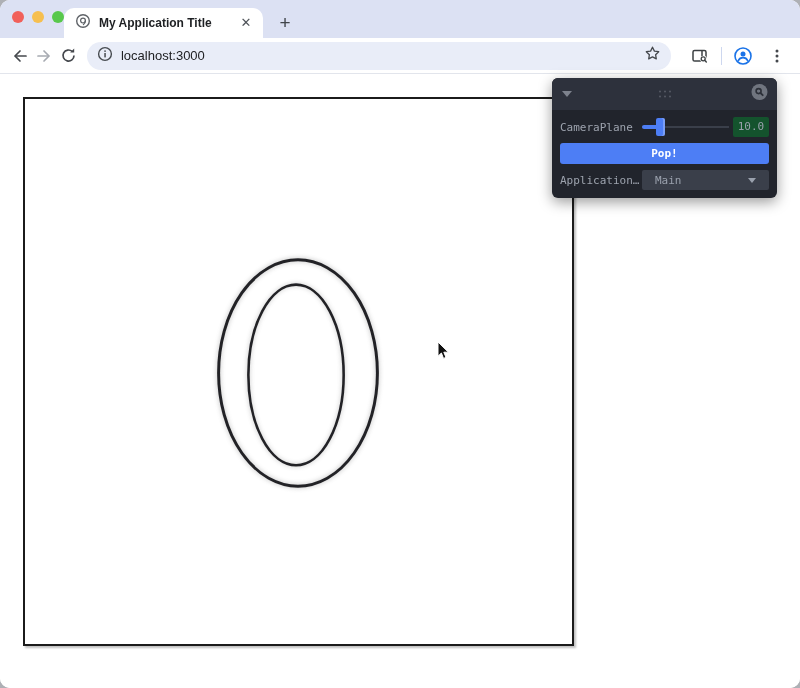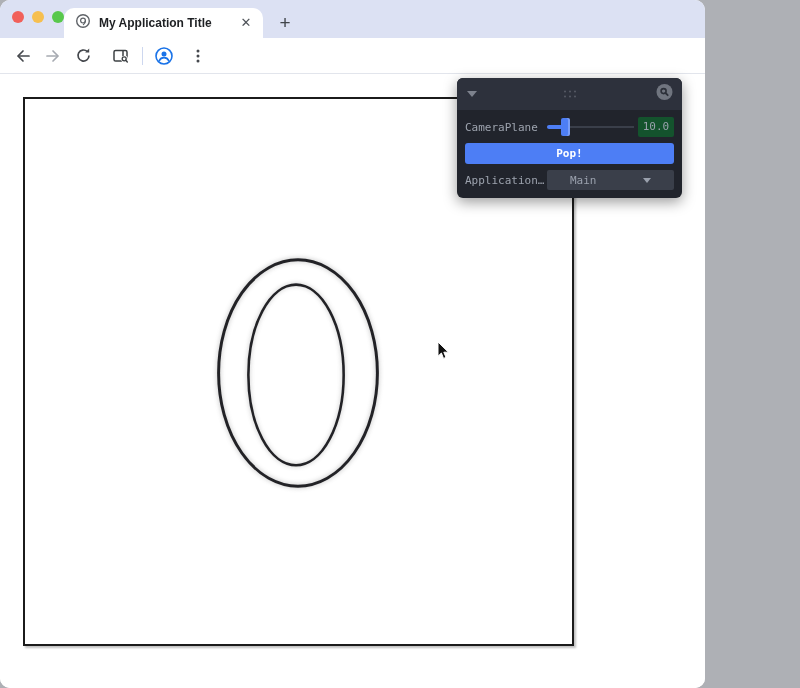--- a/index.html
+++ b/index.html
@@ -1,17 +1,17 @@
 <!DOCTYPE html>
 <html><head>
 <meta charset="utf-8">
 <style>
   * { margin:0; padding:0; box-sizing:border-box; }
   html,body { width:800px; height:688px; background:#aeb0b5; font-family:"Liberation Sans", sans-serif; }
-  .window { width:705px; height:688px; border-radius:10px; overflow:hidden; display:flex; flex-direction:column; background:#fff; }
+  .window { width:800px; height:688px; border-radius:10px; overflow:hidden; display:flex; flex-direction:column; background:#fff; }
 
   
   .tabstrip { height:38px; background:#dce1f3; display:flex; align-items:flex-end; position:relative; flex:0 0 38px; }
   .traffic { position:absolute; left:12px; top:11px; display:flex; gap:8px; }
   .traffic span { width:12px; height:12px; border-radius:50%; display:block; }
   .tl-red    { background:#f1605a; }
   .tl-yellow { background:#f6bf4f; }
   .tl-green  { background:#58c84c; }
   .tab { position:absolute; left:64px; top:8px; width:199px; height:30px; background:#ffffff; border-radius:10px 10px 0 0; display:flex; align-items:center; padding:0 8px 0 11px; }
   .tab-title { font-size:12px; color:#1e2023; flex:1; margin-left:8px; white-space:nowrap; overflow:hidden; font-weight:600; }
@@ -43,21 +43,21 @@
   .prow { display:flex; align-items:center; height:20px; margin-bottom:6px; }
   .prow:last-child { margin-bottom:0; }
   .plabel { width:82px; flex:0 0 82px; font-size:11px; color:#9da3ae; white-space:nowrap; overflow:hidden; }
   .slider-wrap { flex:1; position:relative; height:20px; margin-right:4px; cursor:pointer; }
   .slider-track { position:absolute; left:0; right:0; top:9px; height:2px; background:#3a3f4a; }
   .slider-fill { position:absolute; left:0; top:8px; height:4px; width:16px; background:#4d7ef5; border-radius:2px; }
   .slider-knob { position:absolute; left:14px; top:1px; width:9px; height:18px; background:#4d7ef5; border-radius:2px; box-shadow:inset -2px 0 0 rgba(255,255,255,.25); cursor:grab; }
   .value-box { flex:0 0 36px; height:20px; background:#14532d; border-radius:2px; color:#9aa1ad; font-size:11px; text-align:center; line-height:20px; }
   .pop-btn { width:100%; height:21px; background:#4d7ef5; border:none; border-radius:3px; color:#ffffff; font-family:"DejaVu Sans Mono", monospace; font-size:11px; font-weight:bold; cursor:pointer; line-height:21px; text-align:center; }
   .btn-row { margin-bottom:6px; }
-  .dropdown { flex:1; height:20px; background:#3a3f4a; border-radius:2px; display:flex; align-items:center; padding:0 23px; cursor:pointer; }
+  .dropdown { flex:1; height:20px; background:#3a3f4a; border-radius:2px; display:flex; align-items:center; padding:0 13px; cursor:pointer; }
   .dropdown-value { flex:1; font-size:11px; color:#9aa1ad; }
   .caret-down { width:0; height:0; border-left:4px solid transparent; border-right:4px solid transparent; border-top:5px solid #9aa1ad; }
 </style>
 </head>
 <body>
 
 <div class="window">
 
   <div class="tabstrip">
     <div class="traffic">
@@ -90,20 +90,35 @@
       <svg width="18" height="18" viewBox="0 0 18 18">
         <path d="M3 9h10.5" stroke="#a6aab1" stroke-width="1.7" fill="none" stroke-linecap="round"></path>
         <path d="M9 4l5 5-5 5" stroke="#a6aab1" stroke-width="1.7" fill="none" stroke-linecap="round" stroke-linejoin="round"></path>
       </svg>
     </div>
     <div class="navbtn">
       <svg width="17" height="17" viewBox="0 0 17 17">
         <path d="M14 8.5a5.5 5.5 0 1 1-1.8-4.05" fill="none" stroke="#45484d" stroke-width="1.7"></path>
         <path d="M14.2 1.6v4h-4z" fill="#45484d"></path>
       </svg>
+    </div>
+    <div class="pill">
+      <span>
+        <svg width="16" height="16" viewBox="0 0 16 16">
+          <circle cx="8" cy="8" r="6.4" fill="none" stroke="#474b50" stroke-width="1.4"></circle>
+          <rect x="7.3" y="7" width="1.5" height="4.4" fill="#474b50"></rect>
+          <rect x="7.3" y="4.4" width="1.5" height="1.5" fill="#474b50"></rect>
+        </svg>
+      </span>
+      <span class="url">localhost:3000</span>
+      <span>
+        <svg width="17" height="17" viewBox="0 0 17 17">
+          <path d="M8.5 2.2l1.9 3.9 4.3.6-3.1 3 .7 4.2-3.8-2-3.8 2 .7-4.2-3.1-3 4.3-.6z" fill="none" stroke="#45484d" stroke-width="1.3" stroke-linejoin="round"></path>
+        </svg>
+      </span>
     </div>
     <div class="trailing">
       <div class="navbtn">
         <svg width="18" height="18" viewBox="0 0 18 18">
           <rect x="2" y="3.5" width="13" height="10.5" rx="1.6" fill="none" stroke="#3c4043" stroke-width="1.5"></rect>
           <path d="M11 4v9.5" stroke="#3c4043" stroke-width="1.5"></path>
           <circle cx="12.6" cy="12.2" r="3.4" fill="#fff"></circle>
           <circle cx="12.2" cy="11.8" r="2" fill="none" stroke="#3c4043" stroke-width="1.3"></circle>
           <path d="M13.7 13.3l1.6 1.6" stroke="#3c4043" stroke-width="1.4" stroke-linecap="round"></path>
         </svg>

